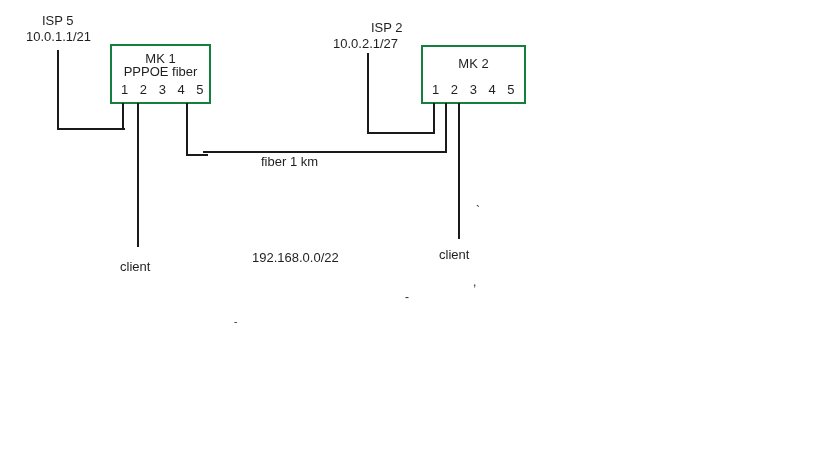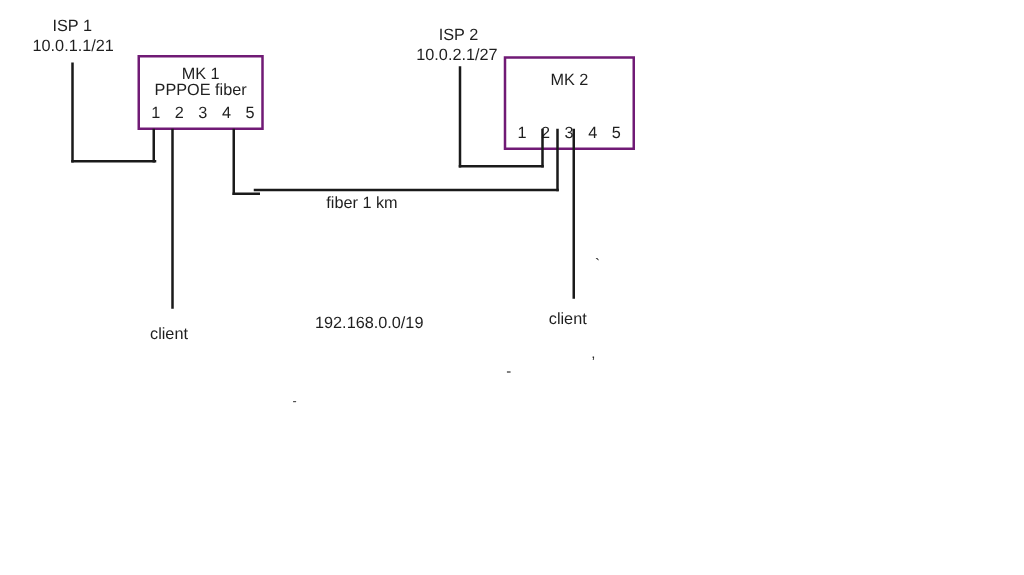--- a/index.html
+++ b/index.html
@@ -11,38 +11,38 @@
     height: 460px;
     background: #ffffff;
     overflow: hidden;
     color: #1f1f1f;
     font-size: 13px;
   }
   .lbl { position: absolute; white-space: nowrap; line-height: 14px; }
   .seg { position: absolute; background: #1a1a1a; }
   .router-box {
     position: absolute;
-    border: 2px solid #701a75;
+    border: 2px solid #15803d;
     background: #ffffff;
     text-align: center;
   }
   .router-name { padding-top: 7px; line-height: 13px; }
   .router-sub  { line-height: 13px; }
   .ports {
     position: absolute;
     left: 9px; bottom: 5px;
     word-spacing: 8px;
     white-space: nowrap;
     text-align: right;
   }
   
   .mk1 { left: 110px; top: 44px; width: 101px; height: 60px; }
   .mk1 .router-name { padding-top: 6px; }
   
-  .mk2 { left: 403px; top: 45px; width: 105px; height: 75px; }
+  .mk2 { left: 421px; top: 45px; width: 105px; height: 59px; }
   .mk2 .router-name { padding-top: 10px; }
 
   
   .isp1-v1 { left: 57px;  top: 50px;  width: 2px;  height: 80px; }
   .isp1-h  { left: 57px;  top: 128px; width: 68px; height: 2px; }
   .isp1-v2 { left: 122px; top: 103px; width: 2px;  height: 27px; }
   
   .isp2-v1 { left: 367px; top: 53px;  width: 2px;  height: 81px; }
   .isp2-h  { left: 367px; top: 132px; width: 68px; height: 2px; }
   .isp2-v2 { left: 433px; top: 103px; width: 2px;  height: 31px; }
@@ -51,40 +51,40 @@
   .fiber-h1 { left: 186px; top: 154px; width: 22px;  height: 2px; }
   .fiber-h2 { left: 203px; top: 151px; width: 244px; height: 2px; }
   .fiber-vr { left: 445px; top: 103px; width: 2px;   height: 50px; }
   
   .client-l-line { left: 137px; top: 103px; width: 2px; height: 144px; }
   .client-r-line { left: 458px; top: 103px; width: 2px; height: 136px; }
 
   
   .isp1-label { left: 42px;  top: 14px; }
   .isp1-ip    { left: 26px;  top: 30px; }
-  .isp2-label { left: 351px; top: 21px; text-align: right; }
+  .isp2-label { left: 371px; top: 21px; text-align: right; }
   .isp2-ip    { left: 333px; top: 37px; }
   .fiber-label   { left: 261px; top: 155px; }
   .network-label { left: 252px; top: 251px; }
   .client-l-label { left: 120px; top: 260px; }
   .client-r-label { left: 439px; top: 248px; }
 
   
   .mark { position: absolute; color: #2a2a2a; font-size: 12px; line-height: 10px; }
   .mark-tick  { left: 476px; top: 206px; }
   .mark-comma { left: 473px; top: 277px; }
   .mark-dash1 { left: 405px; top: 292px; }
   .mark-dash2 { left: 234px; top: 317px; font-size: 10px; }
 </style>
 </head>
 <body>
 
 <div class="canvas">
 
-  <div class="lbl isp1-label">ISP 1</div>
+  <div class="lbl isp1-label">ISP 5</div>
   <div class="lbl isp1-ip">10.0.1.1/21</div>
 
   <div class="lbl isp2-label">ISP 2</div>
   <div class="lbl isp2-ip">10.0.2.1/27</div>
 
   <div class="router-box mk1">
     <div class="router-name">MK 1</div>
     <div class="router-sub">PPPOE fiber</div>
     <div class="ports">1 2 3 4 5</div>
   </div>
@@ -106,20 +106,20 @@
   <div class="seg fiber-h1"></div>
   <div class="seg fiber-h2"></div>
   <div class="seg fiber-vr"></div>
   <div class="lbl fiber-label">fiber 1 km</div>
 
   <div class="seg client-l-line"></div>
   <div class="seg client-r-line"></div>
   <div class="lbl client-l-label">client</div>
   <div class="lbl client-r-label">client</div>
 
-  <div class="lbl network-label">192.168.0.0/19</div>
+  <div class="lbl network-label">192.168.0.0/22</div>
 
   <div class="mark mark-tick">`</div>
   <div class="mark mark-comma">,</div>
   <div class="mark mark-dash1">-</div>
   <div class="mark mark-dash2">-</div>
 
 </div>
 
 </body></html>

